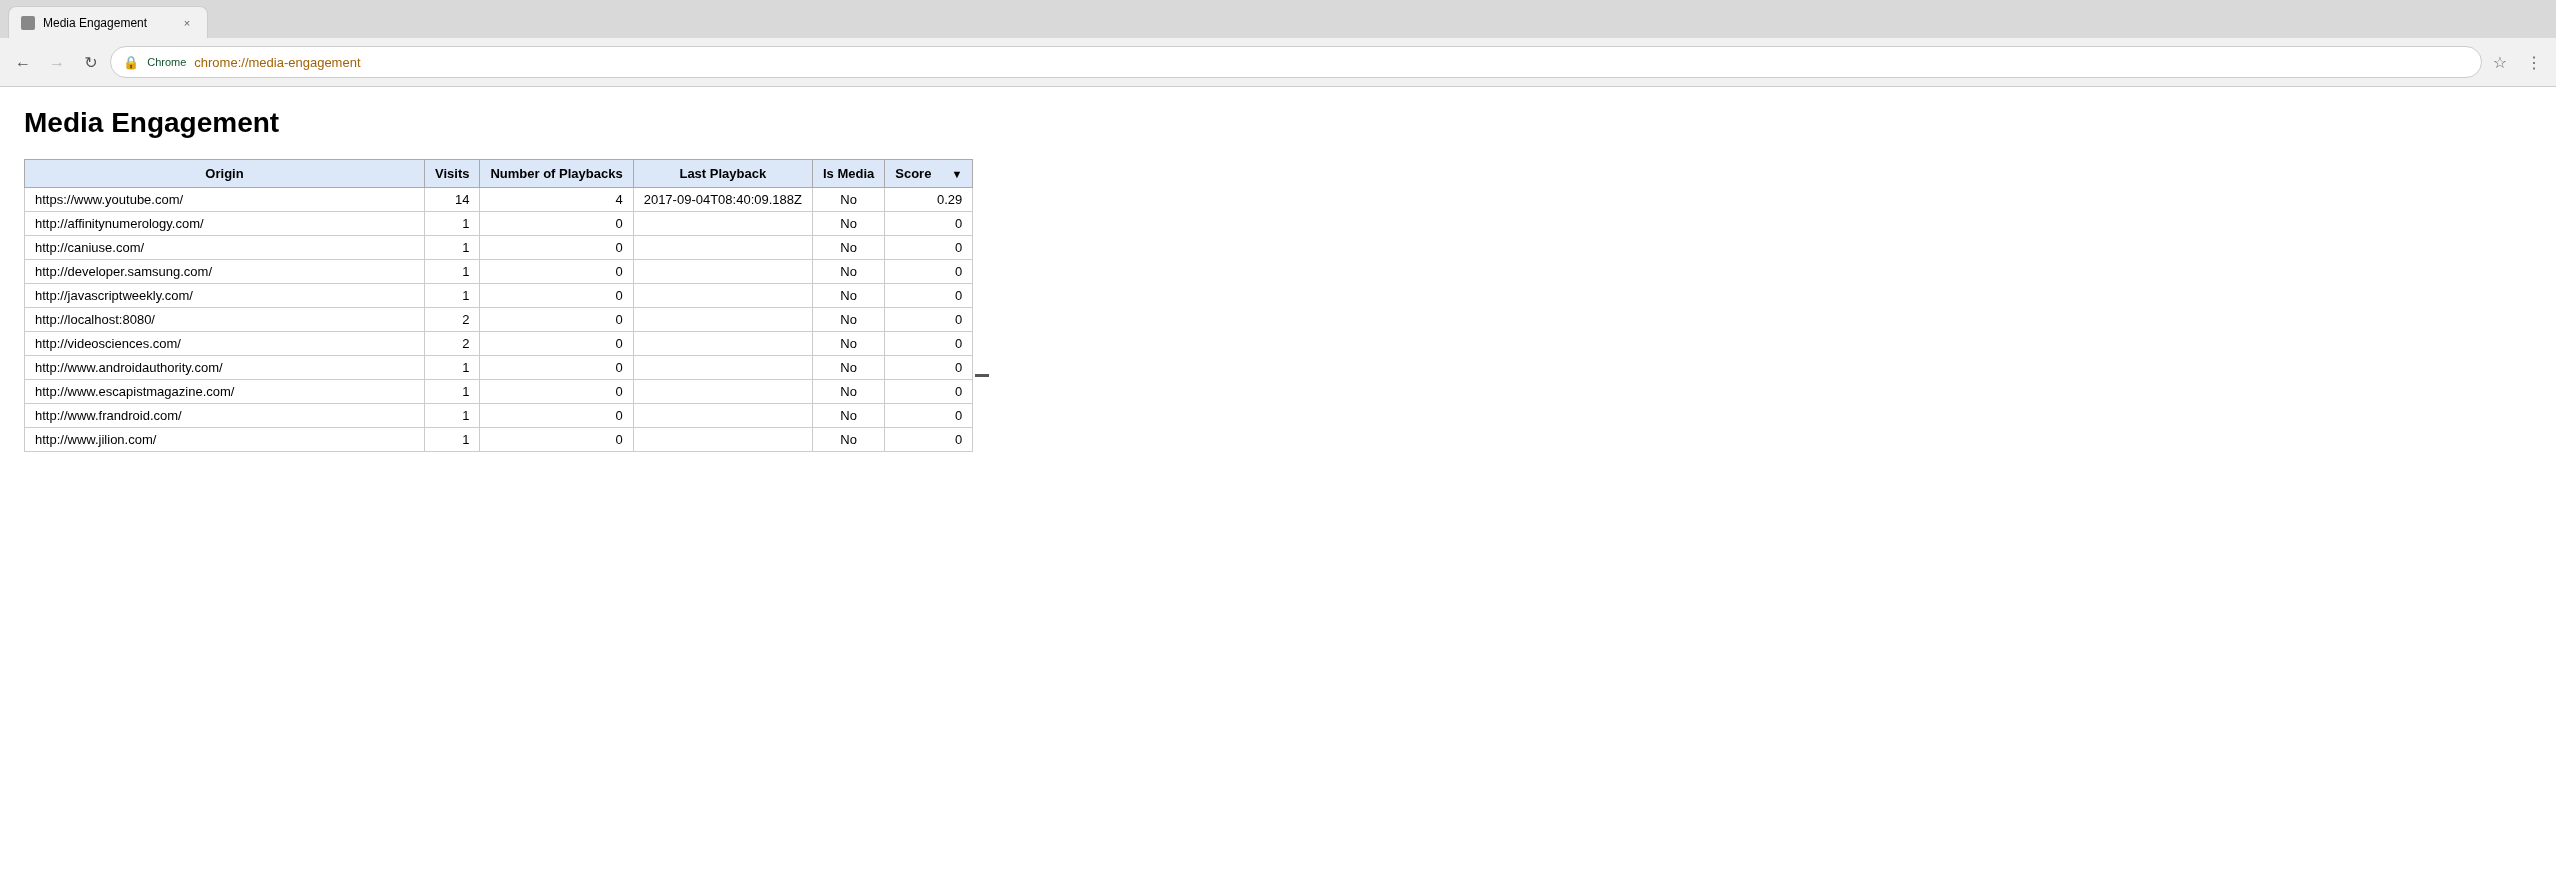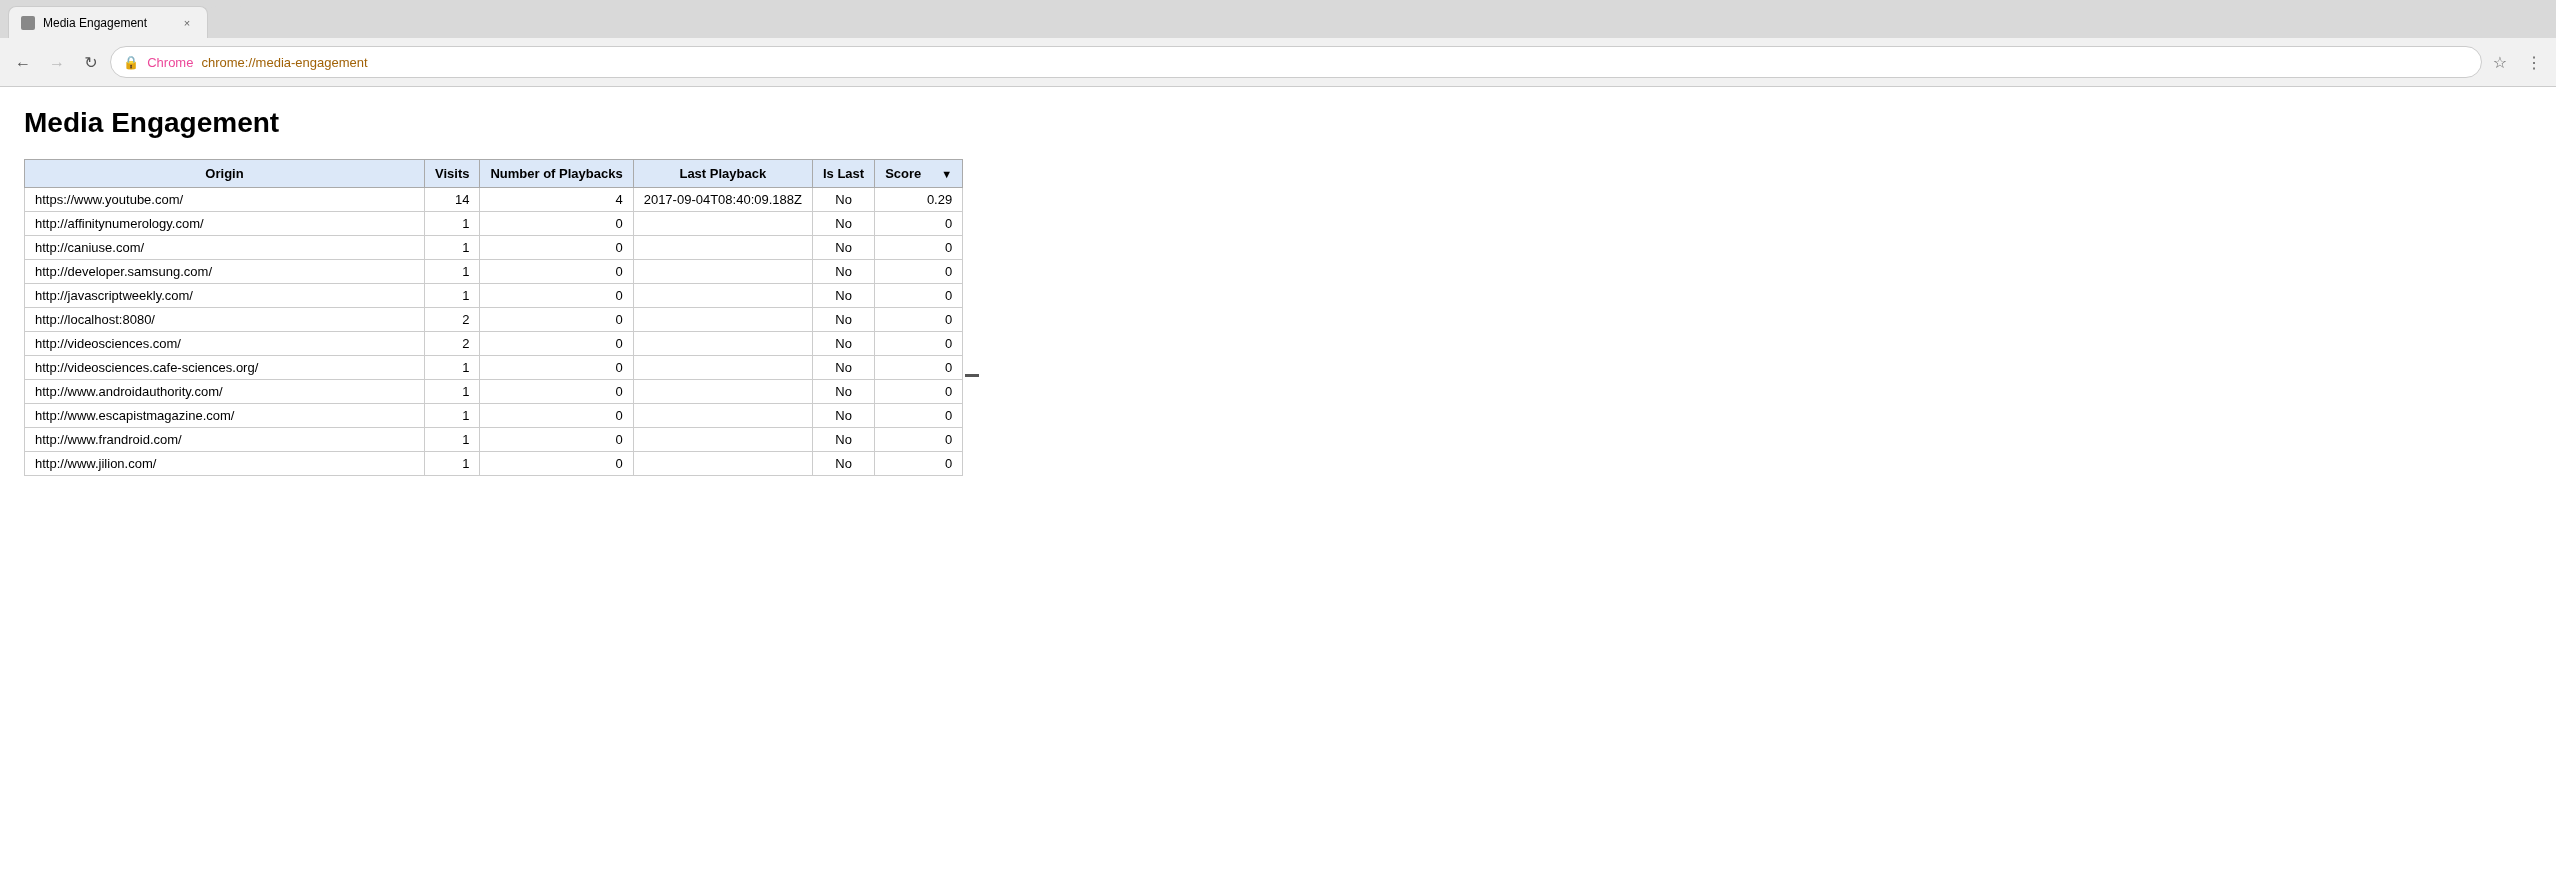--- a/index.html
+++ b/index.html
@@ -110,23 +110,23 @@
       gap: 8px;
     }
 
     .address-bar-icon {
       font-size: 13px;
       color: #555;
       flex-shrink: 0;
     }
 
     .address-bar-chrome-label {
-      font-size: 13px;
+      font-size: 11px;
       font-weight: 500;
-      color: #ec4899;
+      color: #14532d;
       flex-shrink: 0;
     }
 
     .address-bar-url {
       font-size: 13px;
       color: #a16207;
       flex: 1;
       border: none;
       outline: none;
       background: transparent;
@@ -271,21 +271,21 @@
   <h1 class="page-title">Media Engagement</h1>
 
   <div class="table-wrapper">
     <table class="data-table">
       <thead>
         <tr>
           <th class="origin-col">Origin</th>
           <th>Visits</th>
           <th>Number of Playbacks</th>
           <th>Last Playback</th>
-          <th>Is Last</th>
+          <th>Is Media</th>
           <th>
             <div class="score-header">
               <span>Score</span>
               <span class="sort-arrow">▼</span>
             </div>
           </th>
         </tr>
       </thead>
       <tbody id="table-body">
       <tr>
@@ -338,28 +338,20 @@
           </tr>
           <tr>
             <td class="origin-cell">http://videosciences.com/</td>
             <td class="num-cell">2</td>
             <td class="num-cell">0</td>
             <td class="center-cell"></td>
             <td class="center-cell">No</td>
             <td class="num-cell">0</td>
           </tr>
           <tr>
-            <td class="origin-cell">http://videosciences.cafe-sciences.org/</td>
-            <td class="num-cell">1</td>
-            <td class="num-cell">0</td>
-            <td class="center-cell"></td>
-            <td class="center-cell">No</td>
-            <td class="num-cell">0</td>
-          </tr>
-          <tr>
             <td class="origin-cell">http://www.androidauthority.com/</td>
             <td class="num-cell">1</td>
             <td class="num-cell">0</td>
             <td class="center-cell"></td>
             <td class="center-cell">No</td>
             <td class="num-cell">0</td>
           </tr>
           <tr>
             <td class="origin-cell">http://www.escapistmagazine.com/</td>
             <td class="num-cell">1</td>

